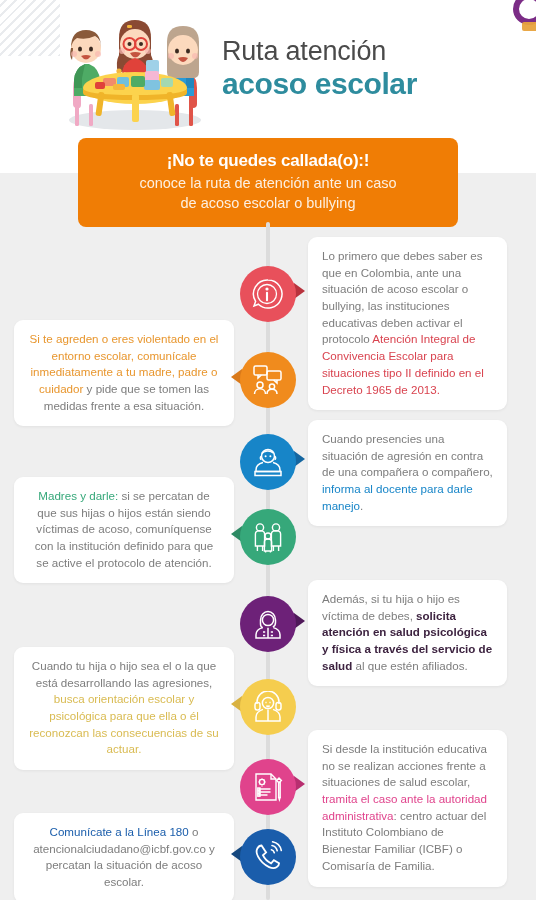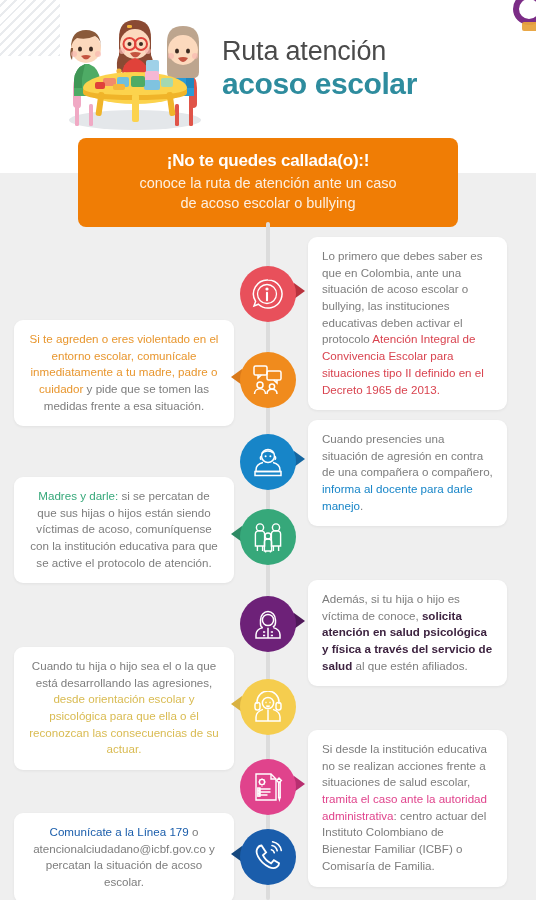--- a/index.html
+++ b/index.html
@@ -391,56 +391,56 @@
         <circle cx="24" cy="6.5" r="3.6"></circle>
         <path d="M19.4 13c0-2 2-3.4 4.6-3.4s4.6 1.4 4.6 3.4v12H19.4z"></path>
         <path d="M21.4 25v5M26.6 25v5"></path>
         <circle cx="16" cy="15" r="3"></circle>
         <path d="M12.4 21c0-1.8 1.6-3 3.6-3s3.6 1.2 3.6 3v9h-7.2z"></path>
         <path d="M13.6 30v1.4M18.4 30v1.4"></path>
       </svg>
     </div>
     <div class="arrow left a-green"></div>
     <div class="card left" style="top:-28px">
-      <span></span><span class="hl t-green">Madres y darle:</span><span> si se percatan de que sus hijas o hijos están siendo víctimas de acoso, comuníquense con la institución educativa para que se active el protocolo de atención.</span>
+      <span></span><span class="hl t-green">Madres y darle:</span><span> si se percatan de que sus hijas o hijos están siendo víctimas de acoso, comuníquense con la institución definido para que se active el protocolo de atención.</span>
     </div>
   </div>
 
   <div class="step" style="top:592px">
     <div class="node c-purple" style="top:4px">
       <svg width="32" height="32" viewBox="0 0 32 32" fill="none" stroke="#fff" stroke-width="1.5">
         <path d="M8.5 12c0-5 3.4-8.4 7.5-8.4S23.5 7 23.5 12v2.4c0 2.6-1.4 4-2.6 4.6"></path>
         <circle cx="16" cy="12" r="5.6"></circle>
         <path d="M8.5 12v4c0 2 .8 3.2 2.2 3.8"></path>
         <path d="M10.6 19.6c-4 1.2-6.6 3.6-6.6 7.2V30h24v-3.2c0-3.6-2.6-6-6.6-7.2"></path>
         <path d="M16 19.8V30"></path>
         <path d="M11 24h2.2M18.8 24H21M11 27.4h2.2M18.8 27.4H21"></path>
       </svg>
     </div>
     <div class="arrow right a-purple"></div>
     <div class="card right" style="top:-12px">
-      <span>Además, si tu hija o hijo es víctima de conoce, </span><span class="hl-b t-purple">solicita atención en salud psicológica y física a través del servicio de salud</span><span> al que estén afiliados.</span>
+      <span>Además, si tu hija o hijo es víctima de debes, </span><span class="hl-b t-purple">solicita atención en salud psicológica y física a través del servicio de salud</span><span> al que estén afiliados.</span>
     </div>
   </div>
 
   <div class="step" style="top:675px">
     <div class="node c-yellow" style="top:4px">
       <svg width="32" height="32" viewBox="0 0 32 32" fill="none" stroke="#fff" stroke-width="1.5">
         <path d="M5 13V11a11 11 0 0 1 22 0v2"></path>
         <rect x="3" y="11.5" width="5" height="7.5" rx="2.2"></rect>
         <rect x="24" y="11.5" width="5" height="7.5" rx="2.2"></rect>
         <circle cx="16" cy="12" r="5.6"></circle>
         <path d="M13.4 11.6h1.2M17.4 11.6h1.2M14.4 14.6c1 1 2.2 1 3.2 0"></path>
         <path d="M11 18.4c-4 1.4-7 3.8-7 7.6V30h24v-4c0-3.8-3-6.2-7-7.6"></path>
         <path d="M16 18.6v11.4"></path>
       </svg>
     </div>
     <div class="arrow left a-yellow"></div>
     <div class="card left" style="top:-28px">
-      <span>Cuando tu hija o hijo sea el o la que está desarrollando las agresiones, </span><span class="hl t-yellow">desde orientación escolar y psicológica para que ella o él reconozcan las consecuencias de su actuar.</span><span></span>
+      <span>Cuando tu hija o hijo sea el o la que está desarrollando las agresiones, </span><span class="hl t-yellow">busca orientación escolar y psicológica para que ella o él reconozcan las consecuencias de su actuar.</span><span></span>
     </div>
   </div>
 
   <div class="step" style="top:755px">
     <div class="node c-pink" style="top:4px">
       <svg width="32" height="32" viewBox="0 0 32 32" fill="none" stroke="#fff" stroke-width="1.4">
         <path d="M4 3h15l5 5v21H4z"></path>
         <path d="M19 3v5h5"></path>
         <circle cx="10" cy="11" r="2.6"></circle>
         <path d="M10 7.6v1M10 14.4v1M6.6 11h1M12.4 11h1M7.6 8.6l.7.7M12.4 13.4l-.7-.7M12.4 8.6l-.7.7M7.6 13.4l.7-.7"></path>
@@ -463,17 +463,17 @@
     <div class="node c-navy" style="top:4px">
       <svg width="32" height="32" viewBox="0 0 32 32" fill="none" stroke="#fff" stroke-width="1.8" stroke-linecap="round">
         <path d="M9.5 4.5c-1.6 0-3.2 1.2-4.2 3-1.2 2.2-.9 5 .8 8.2 2.2 4.2 6.6 8.4 11 10.4 3 1.3 5.6 1.3 7.4.1 1.6-1 2.6-2.6 2.6-4l-5.2-3-2.8 3.2c-3.4-1.6-6.6-4.8-8.2-8.2l3.2-2.8z"></path>
         <path d="M20 4.5c2.6.6 4.6 2.6 5.2 5.2" stroke-width="1.6"></path>
         <path d="M19.4 8.8c1.4.4 2.5 1.5 2.9 2.9" stroke-width="1.6"></path>
         <path d="M20.6 0.8c4.4.9 7.8 4.3 8.7 8.7" stroke-width="1.6"></path>
       </svg>
     </div>
     <div class="arrow left a-navy"></div>
     <div class="card left" style="top:-12px">
-      <span class="hl t-navy">Comunícate a la Línea 179</span><span> o atencionalciudadano@icbf.gov.co y percatan la situación de acoso escolar.</span>
+      <span class="hl t-navy">Comunícate a la Línea 180</span><span> o atencionalciudadano@icbf.gov.co y percatan la situación de acoso escolar.</span>
     </div>
   </div>
 
 </div>
 
 </body></html>

